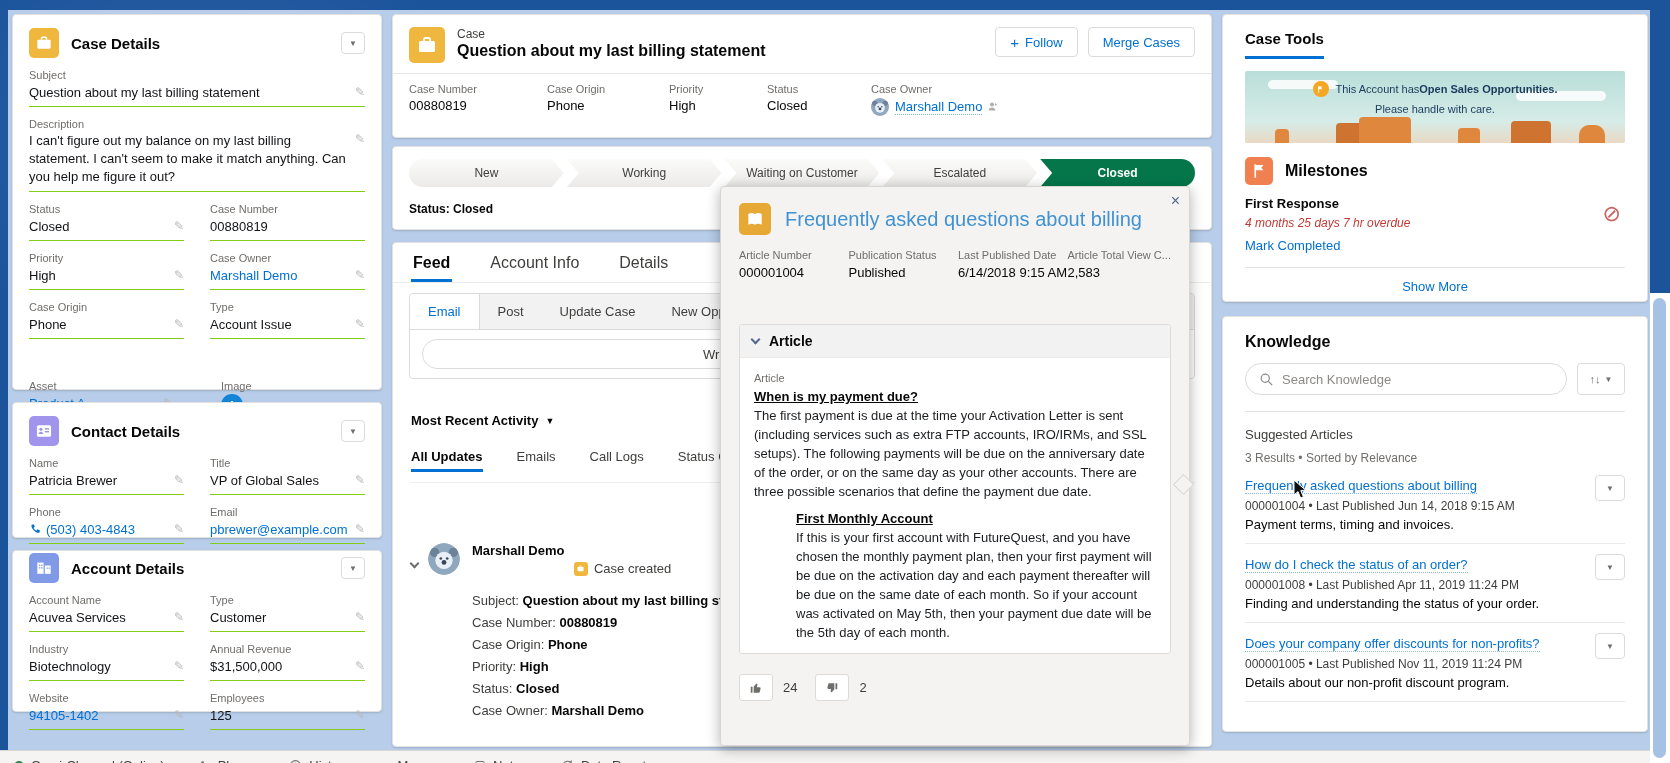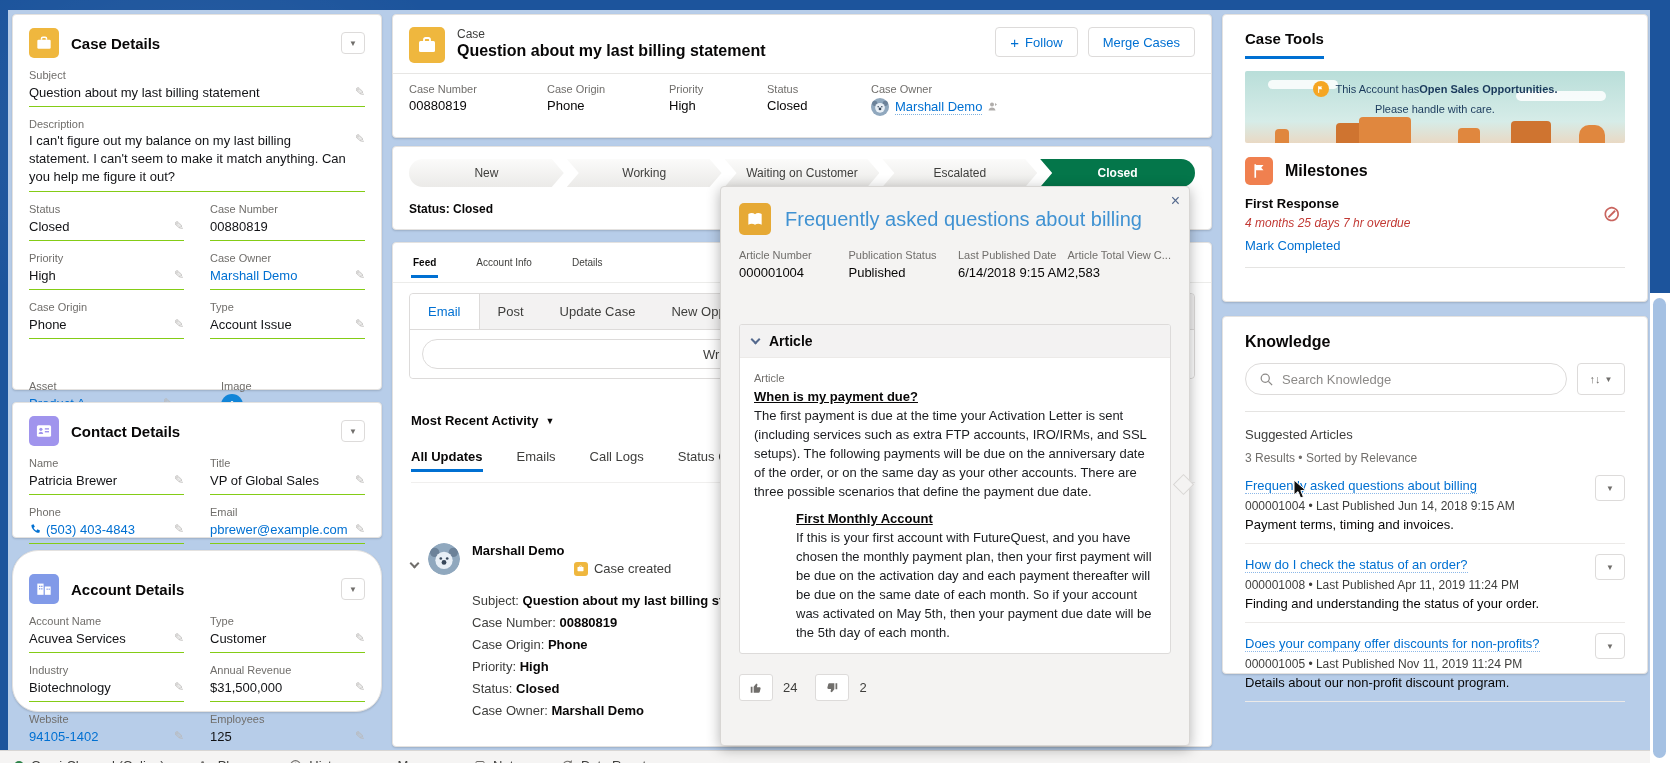--- a/index.html
+++ b/index.html
@@ -27,21 +27,21 @@
   .card-title { font-size:15px; font-weight:bold; color:#080707; margin-left:12px; flex:1; }
   .fld { border-bottom:1px solid #84cc16; padding:2px 0 5px; margin-top:9px; }
   .fld .vrow { display:flex; align-items:center; margin-top:2px; min-height:18px; }
   .grid2 { display:grid; grid-template-columns:1fr 1fr; column-gap:26px; }
   .chev { display:inline-block; width:7px; height:7px; border-left:2px solid #54698d; border-bottom:2px solid #54698d;
           transform:rotate(-45deg); }
 
   
   #case-details { left:12px; top:14px; width:370px; height:376px; padding:13px 16px; }
   #contact-details { left:12px; top:402px; width:370px; height:136px; padding:13px 16px; }
-  #account-details { left:12px; top:550px; width:370px; height:162px; padding:23px 16px;border-radius:26px; }
+  #account-details { left:12px; top:550px; width:370px; height:162px; padding:2px 16px; }
   .icon-case { background:#efb73e; }
   .icon-contact { background:#a094ed; }
   .icon-account { background:#819ae8; }
   .icon-knowledge { background:#e6a935; }
   .icon-milestone { background:#f0804f; }
   .asset-row { margin-top:30px;gap:48px; }
   .lock-badge { width:22px; height:22px; border-radius:50%; background:#1285d8; display:flex; align-items:center; justify-content:center; }
 
   
   #case-header { left:392px; top:14px; width:820px; height:124px; padding:12px 16px 0; }
@@ -63,21 +63,21 @@
            font-size:12px; text-align:center; line-height:28px;
            clip-path:polygon(0 0, calc(100% - 12px) 0, 100% 50%, calc(100% - 12px) 100%, 0 100%, 12px 50%); }
   .stage.first { clip-path:polygon(0 0, calc(100% - 12px) 0, 100% 50%, calc(100% - 12px) 100%, 0 100%); border-radius:14px 0 0 14px; }
   .stage.last  { clip-path:polygon(0 0, 100% 0, 100% 100%, 0 100%, 12px 50%); border-radius:0 14px 14px 0; margin-right:0; }
   .stage.active { background:#04764a; color:#fff; font-weight:bold; }
   .status-line { font-size:12px; font-weight:bold; color:#080707; margin-top:15px; }
 
   
   #feed-card { left:392px; top:242px; width:820px; height:505px; }
   .tabrow { display:flex; padding-left:18px; border-bottom:1px solid #ececea; height:40px; align-items:center; }
-  .tab { font-size:10px; color:#3e3e3c; margin-right:36px; padding:10px 2px; position:relative; }
+  .tab { font-size:16px; color:#3e3e3c; margin-right:36px; padding:10px 2px; position:relative; }
   .tab.active { font-weight:bold; color:#080707; }
   .tab.active::after { content:""; position:absolute; left:0; right:0; bottom:0; height:3px; background:#0070d2; }
   .composer { position:absolute; left:16px; right:16px; top:50px; border:1px solid #dddbda; border-radius:4px; }
   .ctabs { background:#f3f2f2; display:flex; height:36px; border-bottom:1px solid #dddbda; border-radius:4px 4px 0 0; }
   .ctab { font-size:13px; color:#3e3e3c; line-height:36px; padding:0 18px; }
   .ctab.active { background:#fff; color:#0070d2; border-right:1px solid #dddbda; border-radius:4px 0 0 0; }
   .cbody { padding:9px 12px; background:#fff; border-radius:0 0 4px 4px; }
   .write-input { position:relative; height:30px; border:1px solid #dddbda; border-radius:15px; background:#fff; }
   .write-input .ph { position:absolute; left:280px; top:7px; font-size:13px; color:#3e3e3c; }
   .sortrow { position:absolute; left:18px; top:170px; font-size:13px; font-weight:bold; color:#080707; display:flex; align-items:center; }
@@ -110,21 +110,21 @@
   .banner-line2 { margin-top:6px; }
   .ms-hd { display:flex; align-items:center; margin-top:14px; }
   .ms-title { font-size:16px; font-weight:bold; color:#080707; margin-left:12px; }
   .ms-item-title { font-size:13px; font-weight:bold; color:#080707; margin-top:11px; }
   .ms-overdue { font-size:12px; font-style:italic; color:#c23934; margin-top:5px; }
   .ms-action { font-size:13px; color:#0070d2; margin-top:8px; }
   .ms-noicon { position:absolute; right:26px; top:188px; font-size:22px; color:#c9645e; line-height:1; }
   .ms-divider { border-top:1px solid #e5e4e2; margin-top:14px; }
   .show-more { text-align:center; font-size:13px; color:#0070d2; margin-top:11px; }
 
-  #knowledge-card { left:1222px; top:316px; width:426px; height:358px; padding:16px 22px; }
+  #knowledge-card { left:1222px; top:316px; width:426px; height:416px; padding:16px 22px; }
   .kn-title { font-size:16px; font-weight:bold; color:#080707; }
   .kn-searchrow { display:flex; margin-top:12px; }
   .kn-search { flex:1; height:32px; border:1px solid #dddbda; border-radius:16px; position:relative; background:#fff; }
   .kn-search input { position:absolute; left:36px; top:0; height:30px; width:70%; border:0; outline:0; font-size:13px; color:#3e3e3c;
                      font-family:"Liberation Sans", sans-serif; background:transparent; }
   .kn-search input::placeholder { color:#8c8a88; }
   .kn-search svg { position:absolute; left:13px; top:8px; }
   .kn-sort { width:48px; height:32px; margin-left:10px; border:1px solid #dddbda; border-radius:4px; background:#fff;
              display:flex; align-items:center; justify-content:center; color:#706e6b; font-size:11px; }
   .kn-sort .arr { font-size:8px; margin-left:4px; }
@@ -562,20 +562,21 @@
             <path d="M7 4h11l-3 3.5L18 11H7z" fill="#fff"></path>
           </svg>
       </span>
       <span class="ms-title">Milestones</span>
     </div>
     <div class="ms-item-title">First Response</div>
     <div class="ms-overdue">4 months 25 days 7 hr overdue</div>
     <div class="ms-action link">Mark Completed</div>
     <span class="ms-noicon">⊘</span>
     <div class="ms-divider"></div>
+    <div class="show-more">Show More</div>
   </div>
 
   <div class="card" id="knowledge-card">
     <div class="kn-title">Knowledge</div>
     <div class="kn-searchrow">
       <div class="kn-search">
         <svg width="15" height="15" viewBox="0 0 24 24">
             <circle cx="10" cy="10" r="6.5" fill="none" stroke="#8c8a88" stroke-width="2"></circle>
             <path d="M15 15l6 6" stroke="#8c8a88" stroke-width="2"></path>
           </svg>

